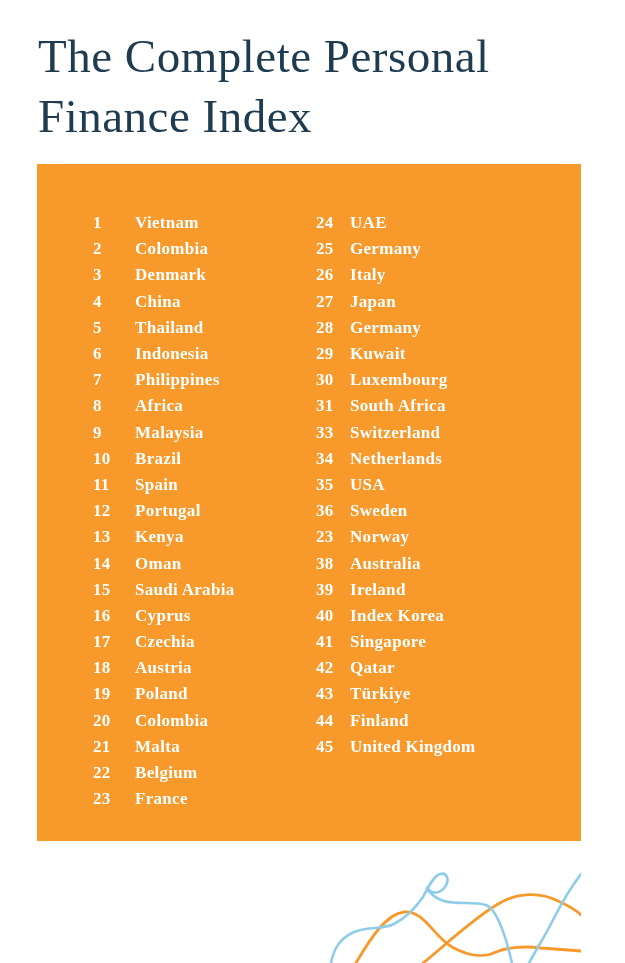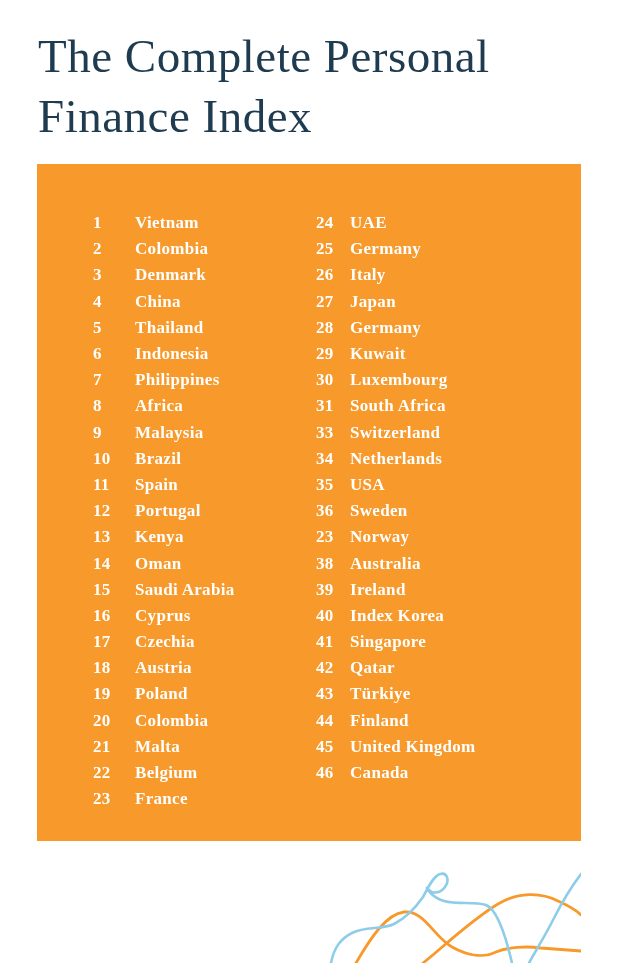--- a/index.html
+++ b/index.html
@@ -252,24 +252,20 @@
           <span class="country">Türkiye</span>
         </li>
         <li class="row">
           <span class="rank">44</span>
           <span class="country">Finland</span>
         </li>
         <li class="row">
           <span class="rank">45</span>
           <span class="country">United Kingdom</span>
         </li>
-        <li class="row">
-          <span class="rank">46</span>
-          <span class="country">Canada</span>
-        </li>
       </ol>
   </section>
 
   <svg class="squiggles" viewBox="0 0 255 111" preserveAspectRatio="none" aria-hidden="true">
 
     <path class="sq-orange" d="M 30 111 C 44 87, 60 62, 78 60 C 98 58, 108 85, 126 95 C 142 104, 158 106, 170 100 C 182 95, 200 94, 215 96 C 228 97, 242 98, 255 99"></path>
 
     <path class="sq-orange" d="M 97 111 C 115 97, 145 68, 172 52 C 192 40, 215 40, 232 49 C 241 53, 249 57, 255 63"></path>
 
     <path class="sq-blue" d="M 5 111 C 8 96, 14 87, 26 81 C 40 74, 56 78, 68 72 C 82 65, 90 55, 97 45 C 101 38, 107 24, 114 22 C 121 20, 124 28, 119 35 C 114 42, 106 42, 102 37 C 98 32, 104 45, 118 49 C 132 53, 148 49, 160 53 C 172 58, 180 85, 186 111"></path>

